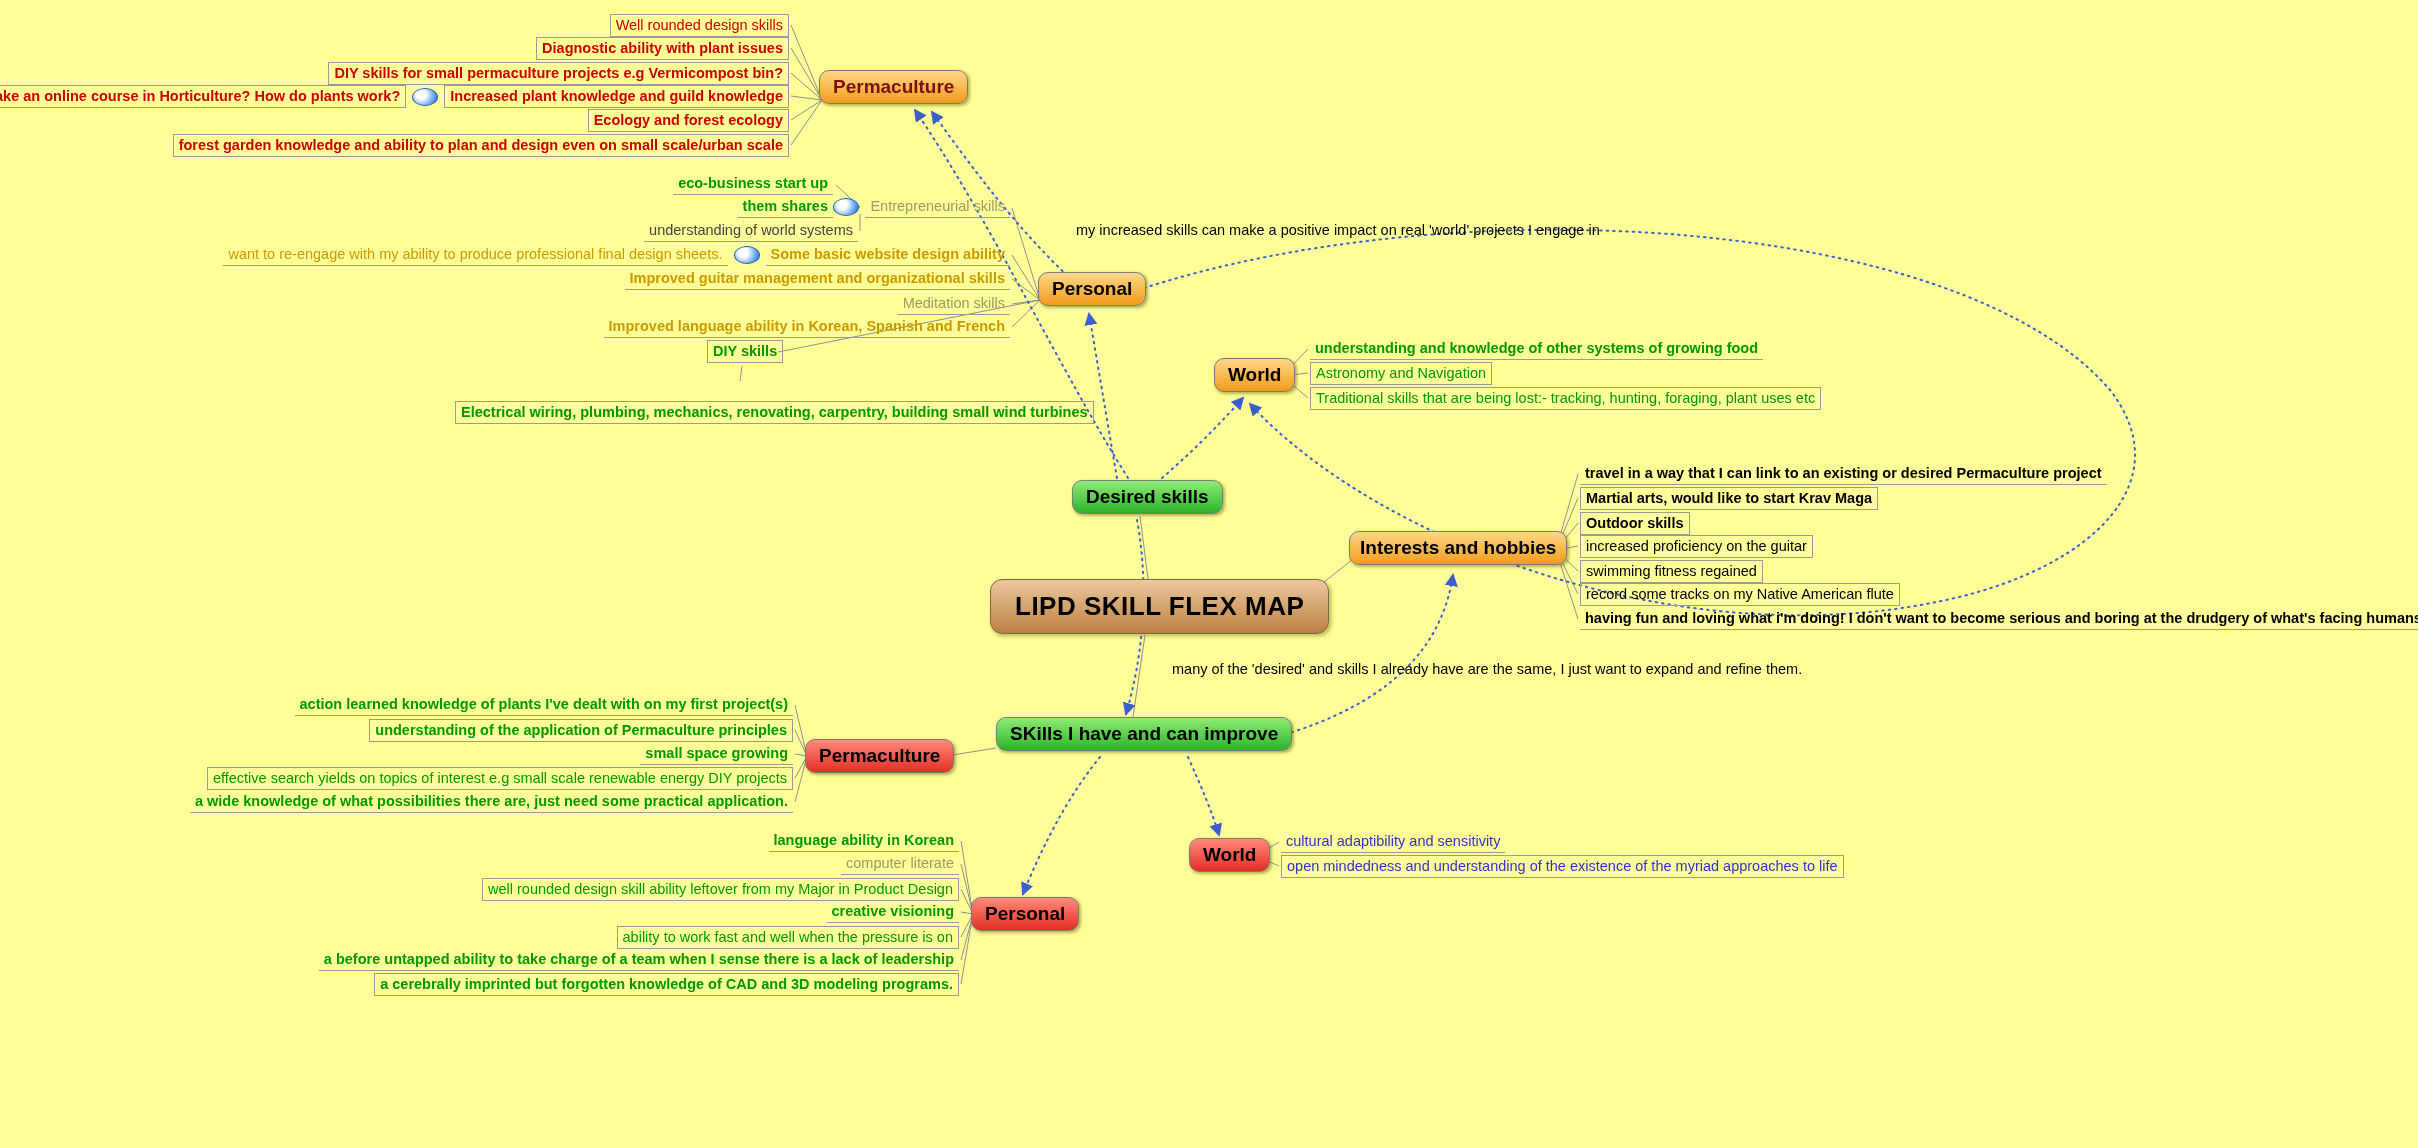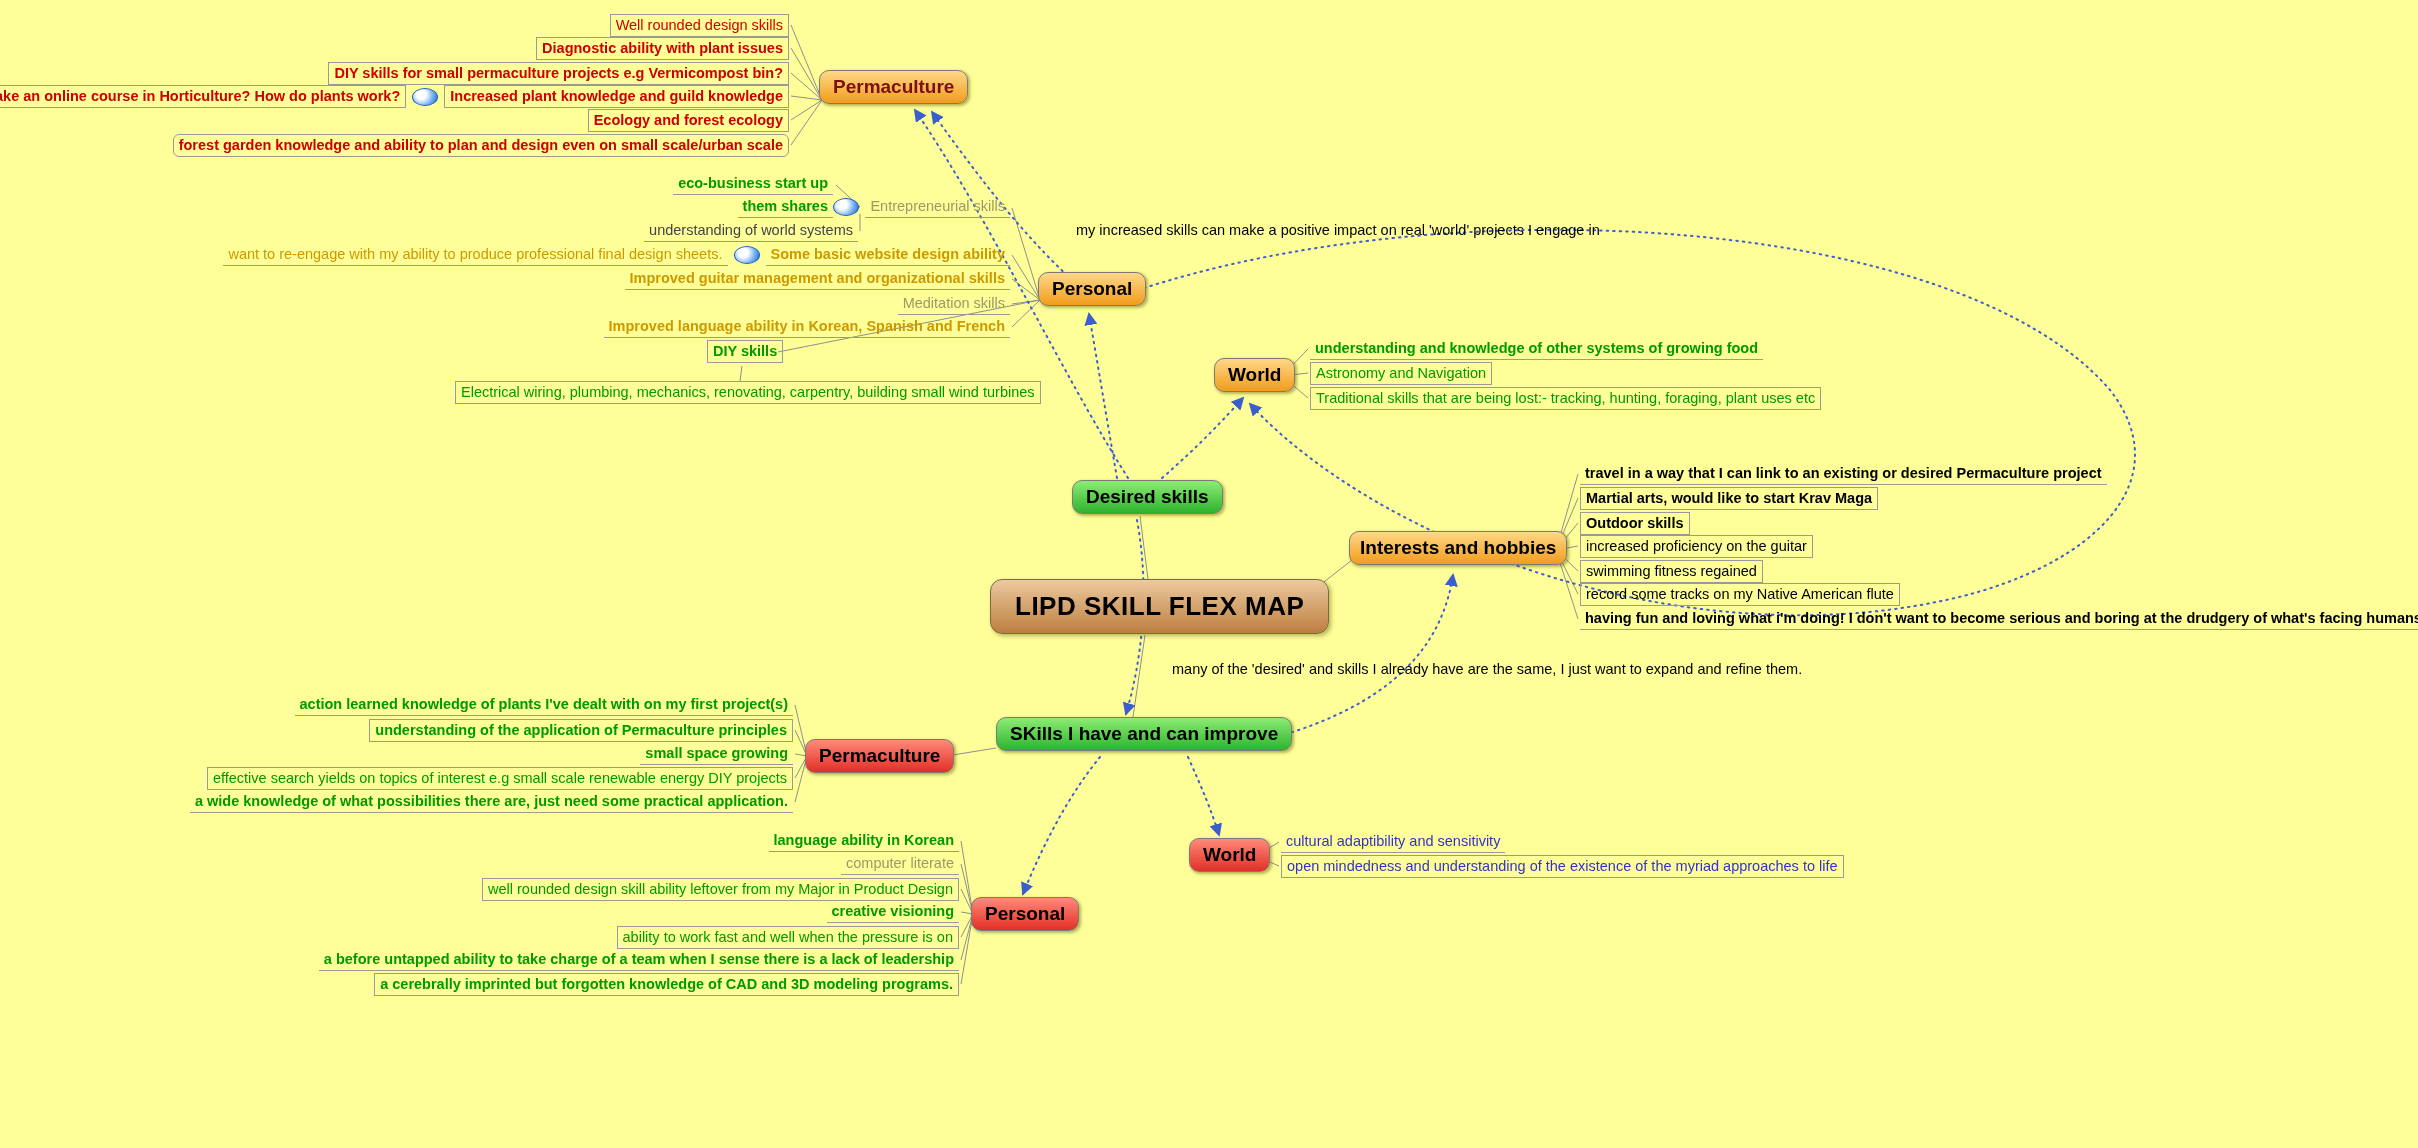--- a/index.html
+++ b/index.html
@@ -113,39 +113,39 @@
 
   <div class="row red bx" style="right:1629px;top:14px;">Well rounded design skills</div>
   <div class="row red bx b" style="right:1629px;top:37px;">Diagnostic ability with plant issues</div>
   <div class="row red bx b" style="right:1629px;top:62px;">DIY skills for small permaculture projects e.g Vermicompost bin?</div>
   <div class="comp" style="right:1629px;top:85px;">
     <span class="red bx b">Take an online course in Horticulture? How do plants work?</span>
     <span class="licon"></span>
     <span class="red bx b">Increased plant knowledge and guild knowledge</span>
   </div>
   <div class="row red bx b" style="right:1629px;top:109px;">Ecology and forest ecology</div>
-  <div class="row red bx b" style="right:1629px;top:134px;border-radius:6px;">forest garden knowledge and ability to plan and design even on small scale/urban scale</div>
+  <div class="row red bx b" style="right:1629px;top:134px;">forest garden knowledge and ability to plan and design even on small scale/urban scale</div>
 
   <div class="row green b u" style="right:1585px;top:173px;">eco-business start up</div>
   <div class="row green b u" style="right:1585px;top:196px;">them shares</div>
   <div class="comp" style="right:1408px;top:196px;">
     <span class="licon"></span>
     <span class="muted u">Entrepreneurial skills</span>
   </div>
   <div class="row dark u" style="right:1560px;top:220px;">understanding of world systems</div>
   <div class="comp" style="right:1408px;top:244px;">
     <span class="orange u">want to re-engage with my ability to produce professional final design sheets.</span>
     <span class="licon"></span>
     <span class="orange b u">Some basic website design ability</span>
   </div>
   <div class="row orange b u" style="right:1408px;top:268px;">Improved guitar management and organizational skills</div>
   <div class="row muted u" style="right:1408px;top:293px;text-align:center;">Meditation skills</div>
   <div class="row orange b u" style="right:1408px;top:316px;">Improved language ability in Korean, Spanish and French</div>
   <div class="row green b bx" style="left:707px;top:340px;">DIY skills</div>
-  <div class="row green bx" style="left:455px;top:381px;">Electrical wiring, plumbing, mechanics, renovating, carpentry, building small wind turbines</div>
+  <div class="row green bx" style="left:455px;top:401px;font-weight:bold;">Electrical wiring, plumbing, mechanics, renovating, carpentry, building small wind turbines</div>
 
   <div class="row green b u" style="left:1310px;top:338px;">understanding and knowledge of other systems of growing food</div>
   <div class="row green bx" style="left:1310px;top:362px;">Astronomy and Navigation</div>
   <div class="row green bx" style="left:1310px;top:387px;">Traditional skills that are being lost:- tracking, hunting, foraging, plant uses etc</div>
 
   <div class="row blk b u" style="left:1580px;top:463px;">travel in a way that I can link to an existing or desired Permaculture project</div>
   <div class="row blk b bx" style="left:1580px;top:487px;">Martial arts, would like to start Krav Maga</div>
   <div class="row blk b bx" style="left:1580px;top:512px;">Outdoor skills</div>
   <div class="row blk bx" style="left:1580px;top:535px;">increased proficiency on the guitar</div>
   <div class="row blk bx" style="left:1580px;top:560px;">swimming fitness regained</div>

